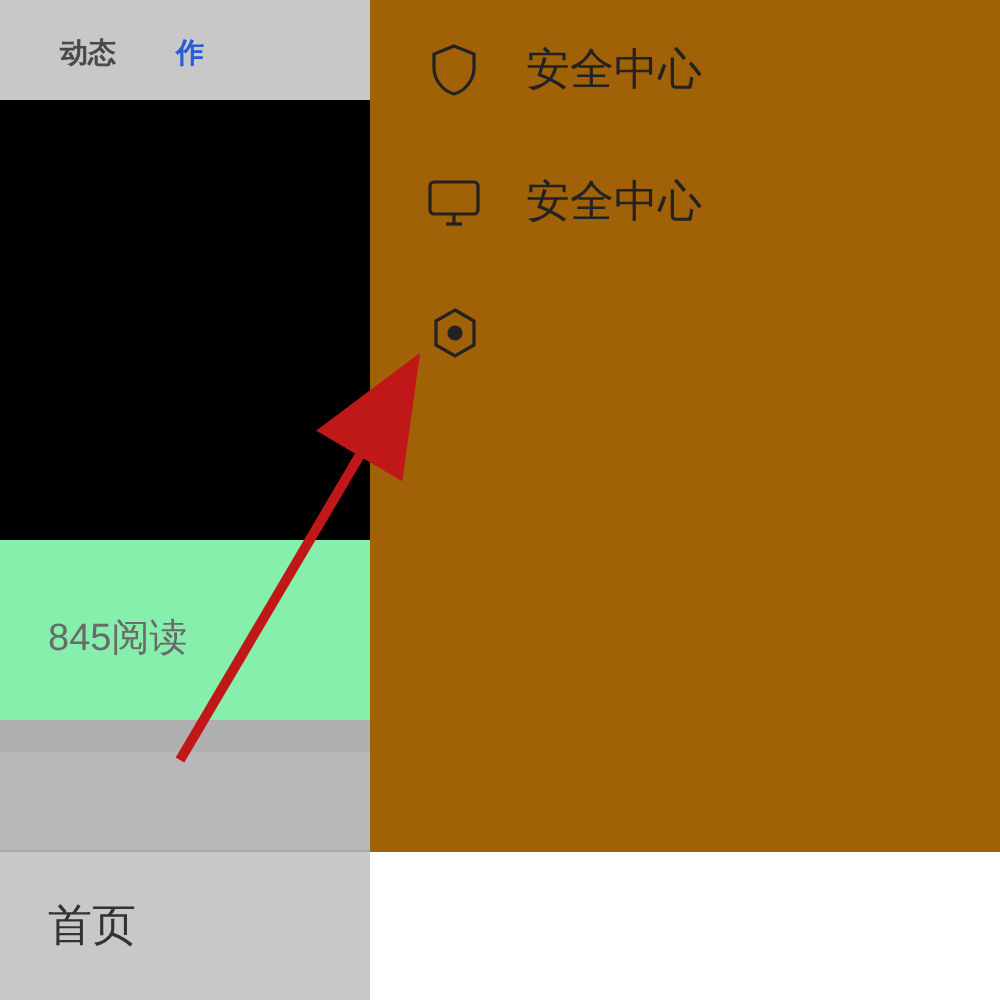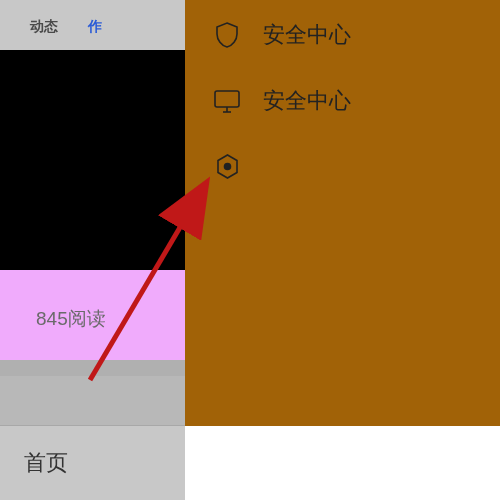--- a/index.html
+++ b/index.html
@@ -31,22 +31,22 @@
       color: #4a4a4a;
       font-weight: 700;
     }
     .bg-tab.active { color: #2a5bd7; }
     .bg-content-block {
       background: #000;
       height: 220px;
       width: 100%;
     }
     .bg-read-area {
-      background: #f0abfc;
-      padding: 36px 0 28px 36px;
+      background: #86efac;
+      padding: 36px 0 28px 24px;
       font-size: 19px;
       color: #6a6a6a;
     }
     .bg-bottom-nav {
       position: absolute;
       bottom: 0;
       left: 0;
       width: 185px;
       background: #c8c8c8;
       display: flex;

